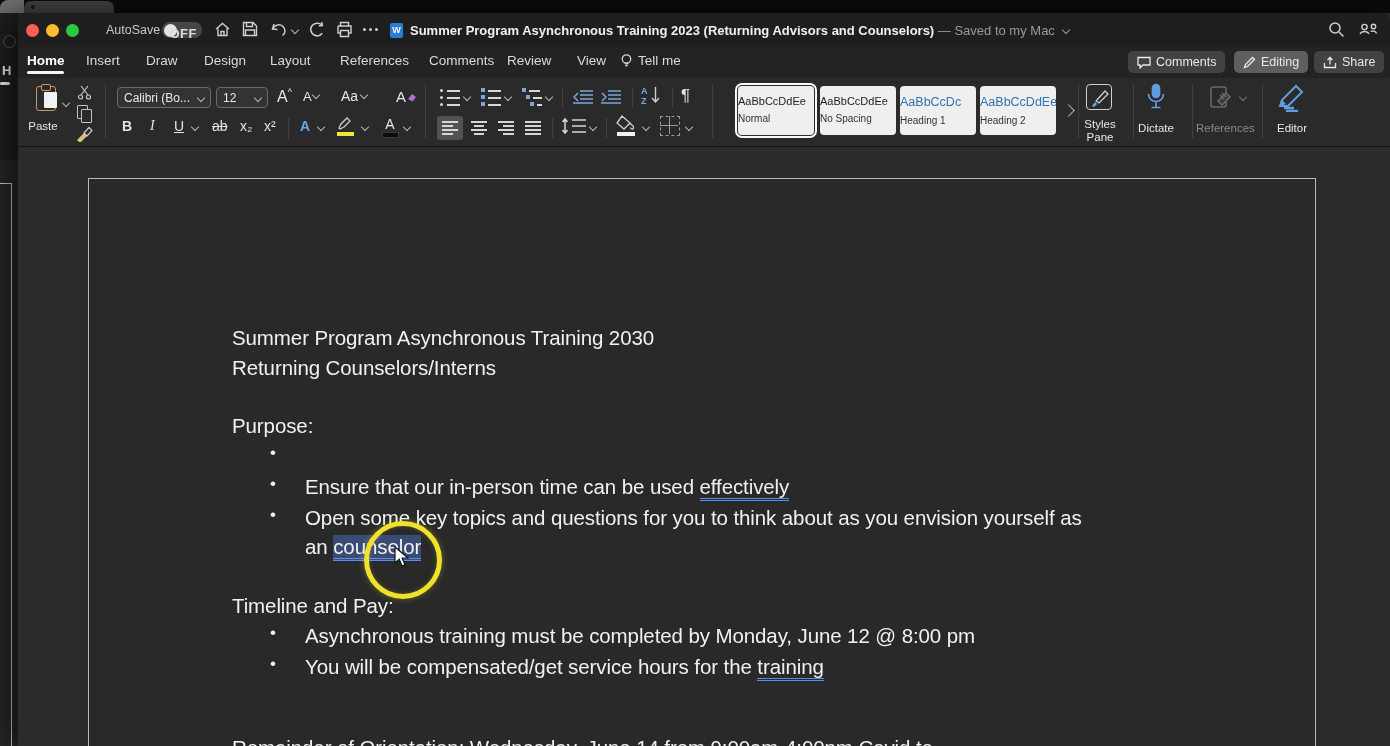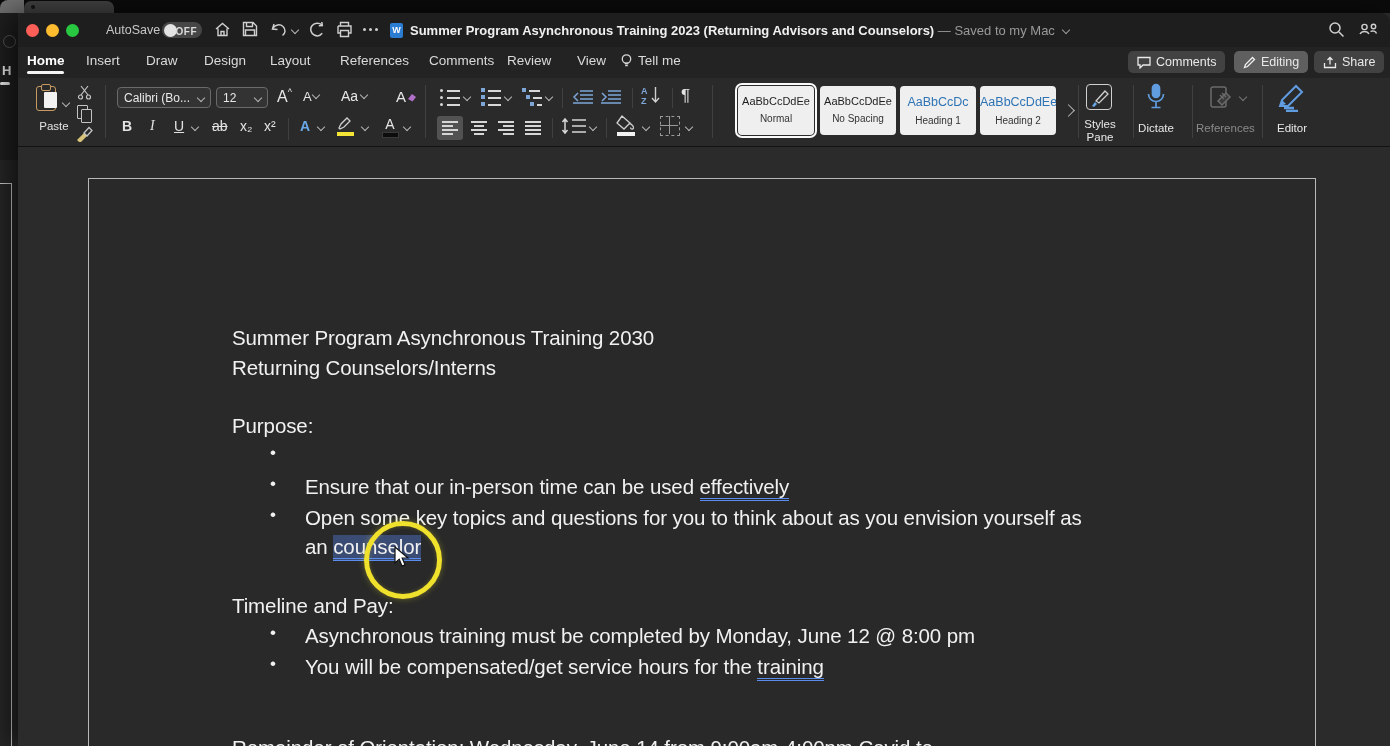--- a/index.html
+++ b/index.html
@@ -28,21 +28,21 @@
   .tabsrow{left:18px;top:47px;width:1372px;height:31px;background:#232323;}
   .ribbon{left:18px;top:78px;width:1372px;height:68px;background:#2a2a2a;border-bottom:1px solid #121212;}
   .docarea{left:18px;top:147px;width:1372px;height:599px;background:#2b2b2b;}
   .page{left:88px;top:178px;width:1226px;height:600px;background:#292929;
         border:1px solid #b8b8b8;border-bottom:none;}
 
   .light{width:13px;height:13px;border-radius:50%;top:24px;}
   .autosave-label{color:#c7c7c7;font-size:12.5px;top:23px;}
   .as-pill{top:22px;width:40px;height:16px;border-radius:9px;background:#464646;}
   .as-knob{position:absolute;left:1.5px;top:1.5px;width:13px;height:13px;border-radius:50%;background:#e3e3e3;}
-  .as-off{position:absolute;right:5px;top:4px;font-size:10px;font-weight:700;color:#dcdcdc;letter-spacing:.5px;}
+  .as-off{position:absolute;right:5px;top:4px;font-size:13px;font-weight:700;color:#dcdcdc;letter-spacing:.5px;}
   .tb-icon{top:21px;color:#cfcfcf;}
   .tb-icon svg{display:block;}
   .chev{display:inline-block;width:5px;height:5px;border-right:1.5px solid #b5b5b5;border-bottom:1.5px solid #b5b5b5;transform:rotate(45deg);}
   .doc-badge{top:23px;width:13px;height:15px;background:#2b7cd3;border-radius:2px;color:#fff;
              font-size:9px;font-weight:700;text-align:center;line-height:15px;}
   .doc-title{top:23px;font-size:13px;font-weight:600;color:#f0f0f0;white-space:nowrap;}
   .doc-status{color:#9a9a9a;font-weight:400;}
 
   .tab{top:53px;font-size:13.5px;color:#dadada;white-space:nowrap;}
   .tab.active{color:#fff;font-weight:700;}
@@ -57,21 +57,21 @@
          font-size:12px;display:flex;align-items:center;justify-content:space-between;padding:0 6px;box-sizing:border-box;}
   .fmt{top:118px;font-size:14px;color:#e3e3e3;text-align:center;}
   .alignbox{top:116px;width:26px;height:24px;border-radius:3px;}
   .alignbox.sel{background:#525252;}
   .al{position:absolute;left:5px;height:1.6px;background:#d6d6d6;}
   .listicon{top:88px;width:20px;height:18px;}
   .li-dot{position:absolute;left:0;width:3px;height:3px;background:#d8d8d8;border-radius:50%;}
   .li-sq{position:absolute;left:0;width:4px;height:4px;background:#7ea7d8;font-size:0;}
   .li-ln{position:absolute;left:7px;width:13px;height:1.6px;background:#d8d8d8;}
 
-  .style-card{top:86px;width:76px;height:49px;background:#efefef;border-radius:4px;text-align:center;box-sizing:border-box;}
+  .style-card{top:86px;width:76px;height:49px;background:#efefef;border-radius:4px;text-align:left;box-sizing:border-box;}
   .style-card.selected{outline:2px solid #fafafa;outline-offset:1px;}
   .style-sample{font-size:11px;color:#1e1e1e;margin-top:9px;white-space:nowrap;overflow:hidden;}
   .style-sample.h{color:#2e74b5;font-size:12.5px;}
   .style-label{font-size:10px;color:#333;margin-top:6px;}
 
   .bigbtn-label{font-size:11.5px;color:#e8e8e8;text-align:center;line-height:13px;}
   .bigbtn-label.dis{color:#8a8a8a;}
 
   
   .doc-line{position:absolute;left:232px;width:960px;font-size:20.5px;color:#f1f1f1;
@@ -209,21 +209,21 @@
       </svg>
     <span>Share</span>
   </div>
 
   <div class="abs" style="left:36px;top:84px;width:22px;height:27px">
     <div style="position:absolute;left:0;top:2px;width:18px;height:23px;border:1.6px solid #c89a62;border-radius:3px"></div>
     <div style="position:absolute;left:5px;top:0;width:8px;height:5px;border:1.4px solid #c89a62;border-radius:2px;background:#2a2a2a"></div>
     <div style="position:absolute;left:8px;top:8px;width:13px;height:16px;background:#f2f2f2;border-radius:1px"></div>
   </div>
   <span class="abs chev" style="left:63px;top:100px"></span>
-  <div class="abs rlabel" style="left:34px;top:120px;width:40px">Paste</div>
+  <div class="abs rlabel" style="left:23px;top:120px;width:40px">Paste</div>
   <div class="abs" style="left:77px;top:85px">
     <svg width="15" height="15" viewBox="0 0 15 15" fill="none" stroke="#c4c4c4" stroke-width="1.2">
         <path d="M4 1 L11 10 M11 1 L4 10"></path>
         <circle cx="3.5" cy="12" r="2"></circle>
         <circle cx="11.5" cy="12" r="2"></circle>
       </svg>
   </div>
   <div class="abs" style="left:77px;top:105px;width:14px;height:16px">
     <div style="position:absolute;left:0;top:0;width:9px;height:12px;border:1.3px solid #c4c4c4;border-radius:1px"></div>
     <div style="position:absolute;left:4px;top:4px;width:9px;height:12px;border:1.3px solid #c4c4c4;border-radius:1px;background:#2a2a2a"></div>

